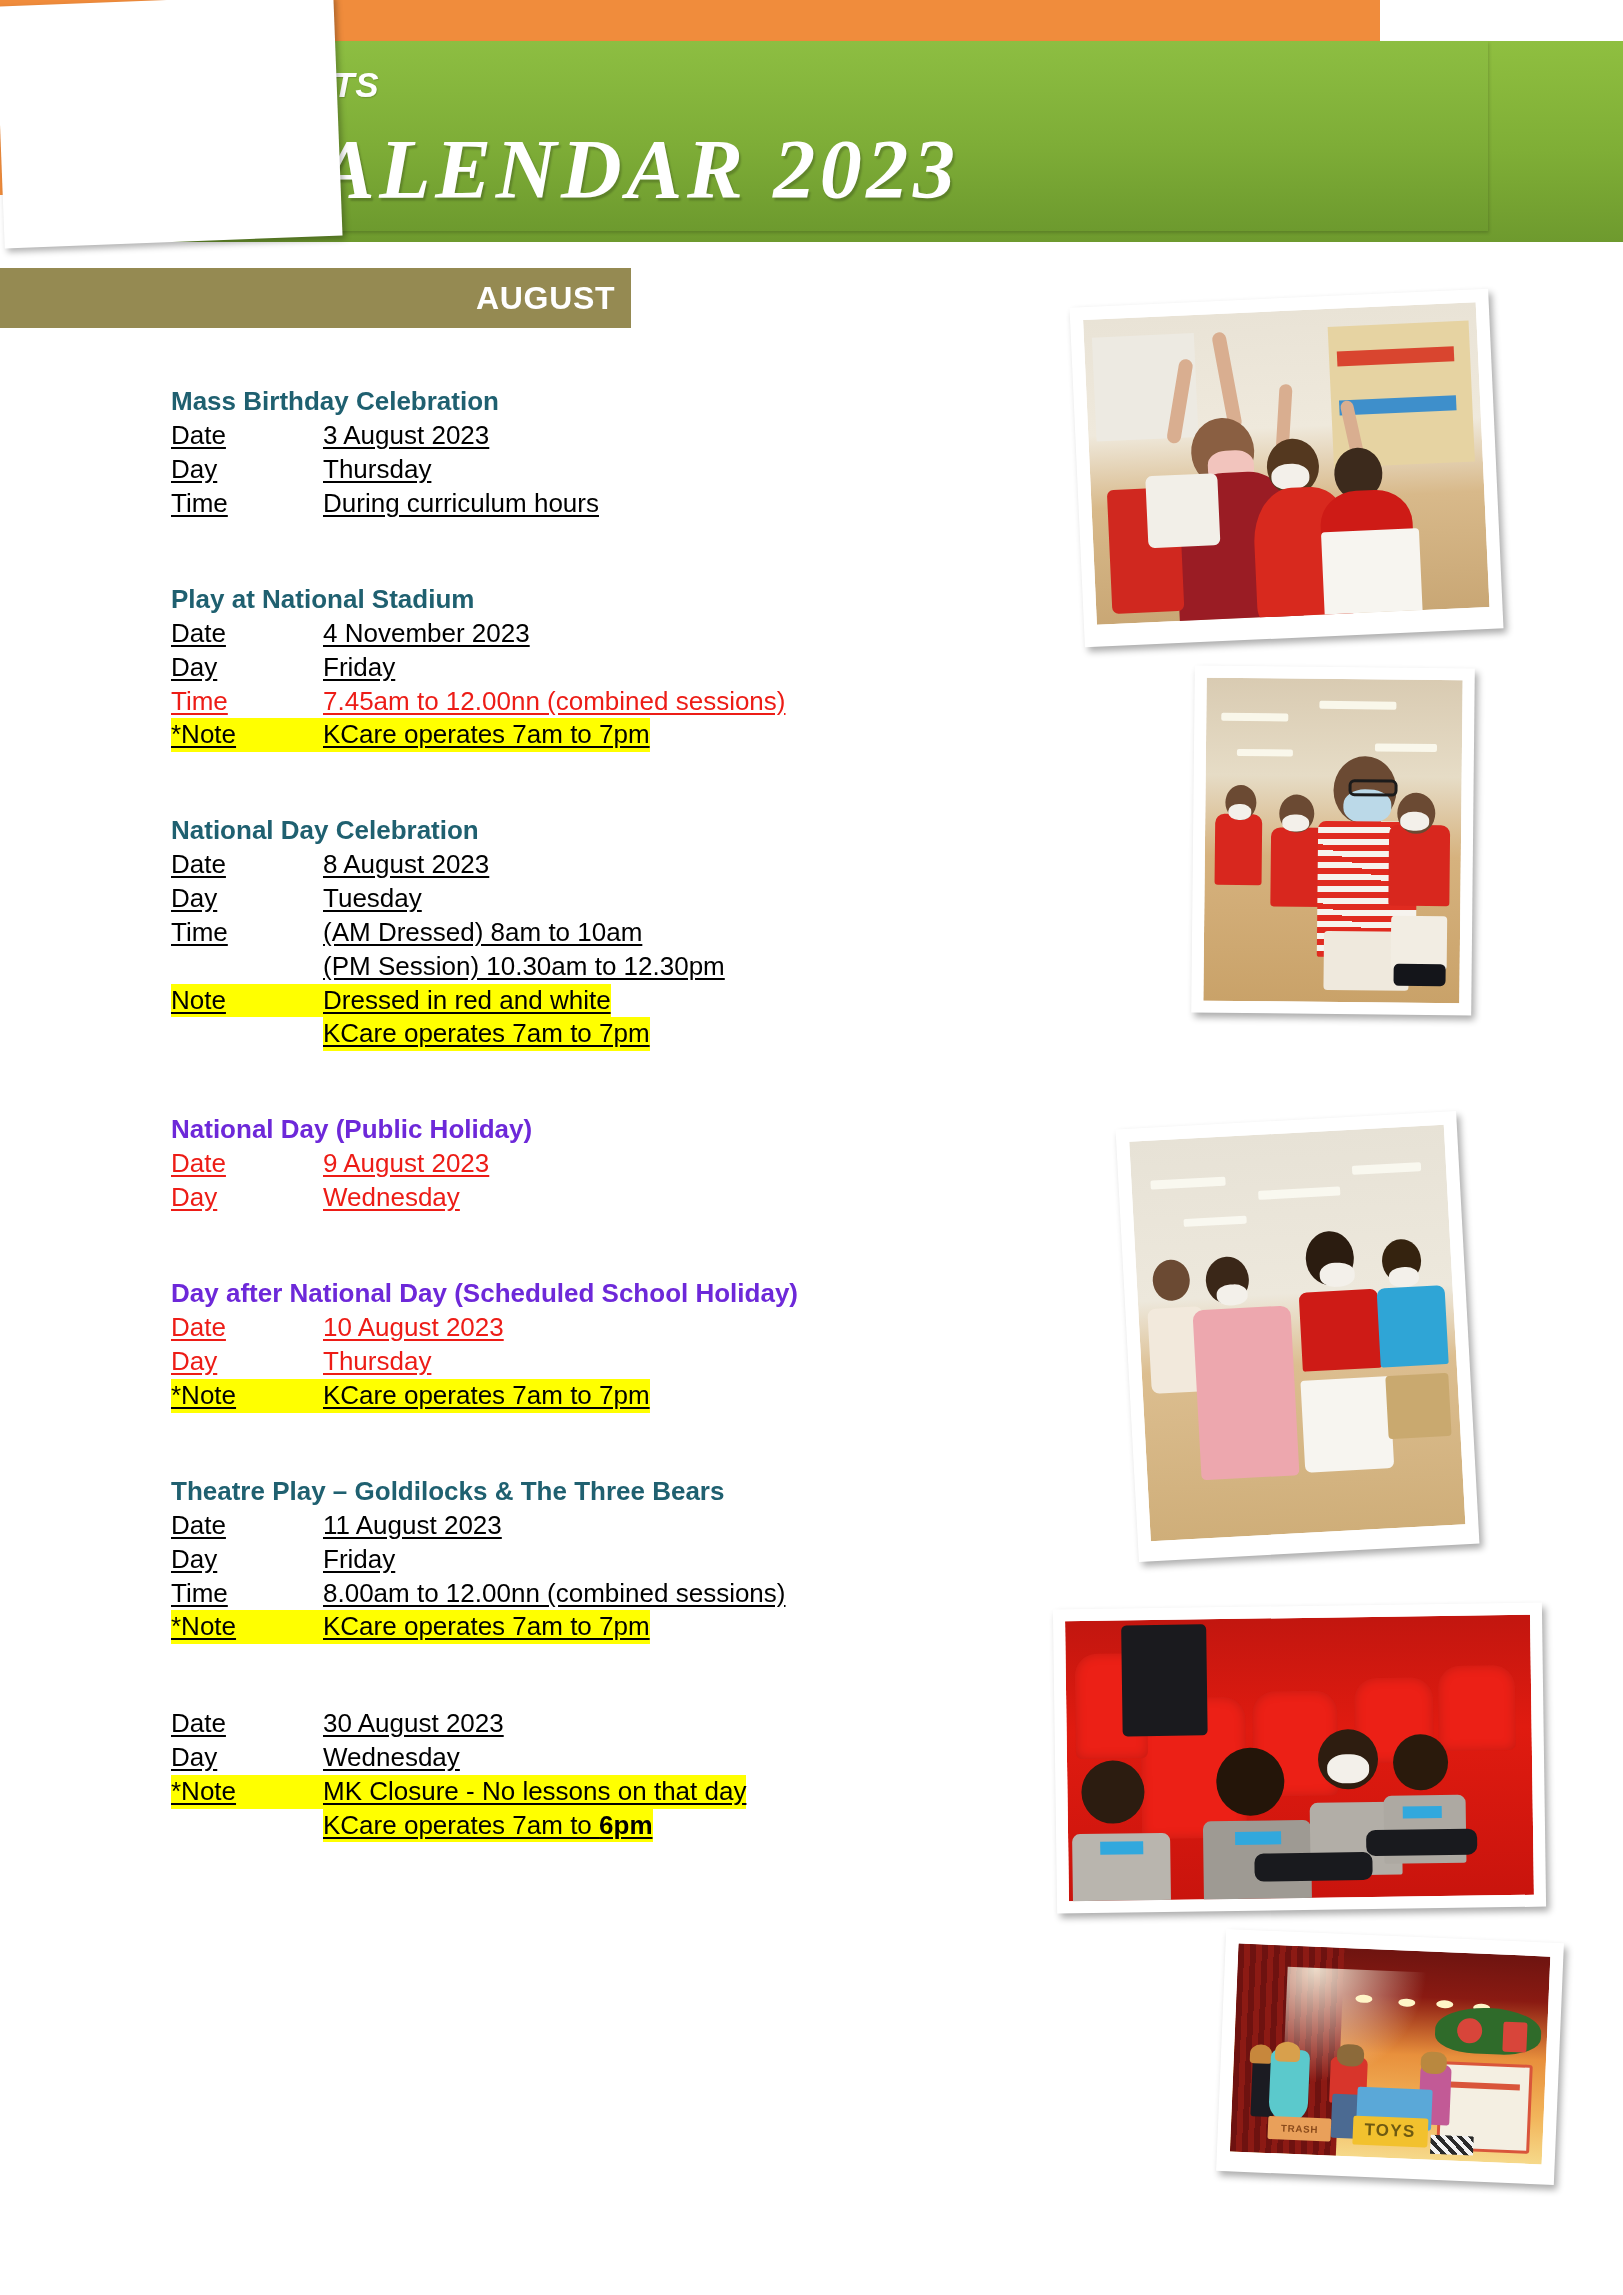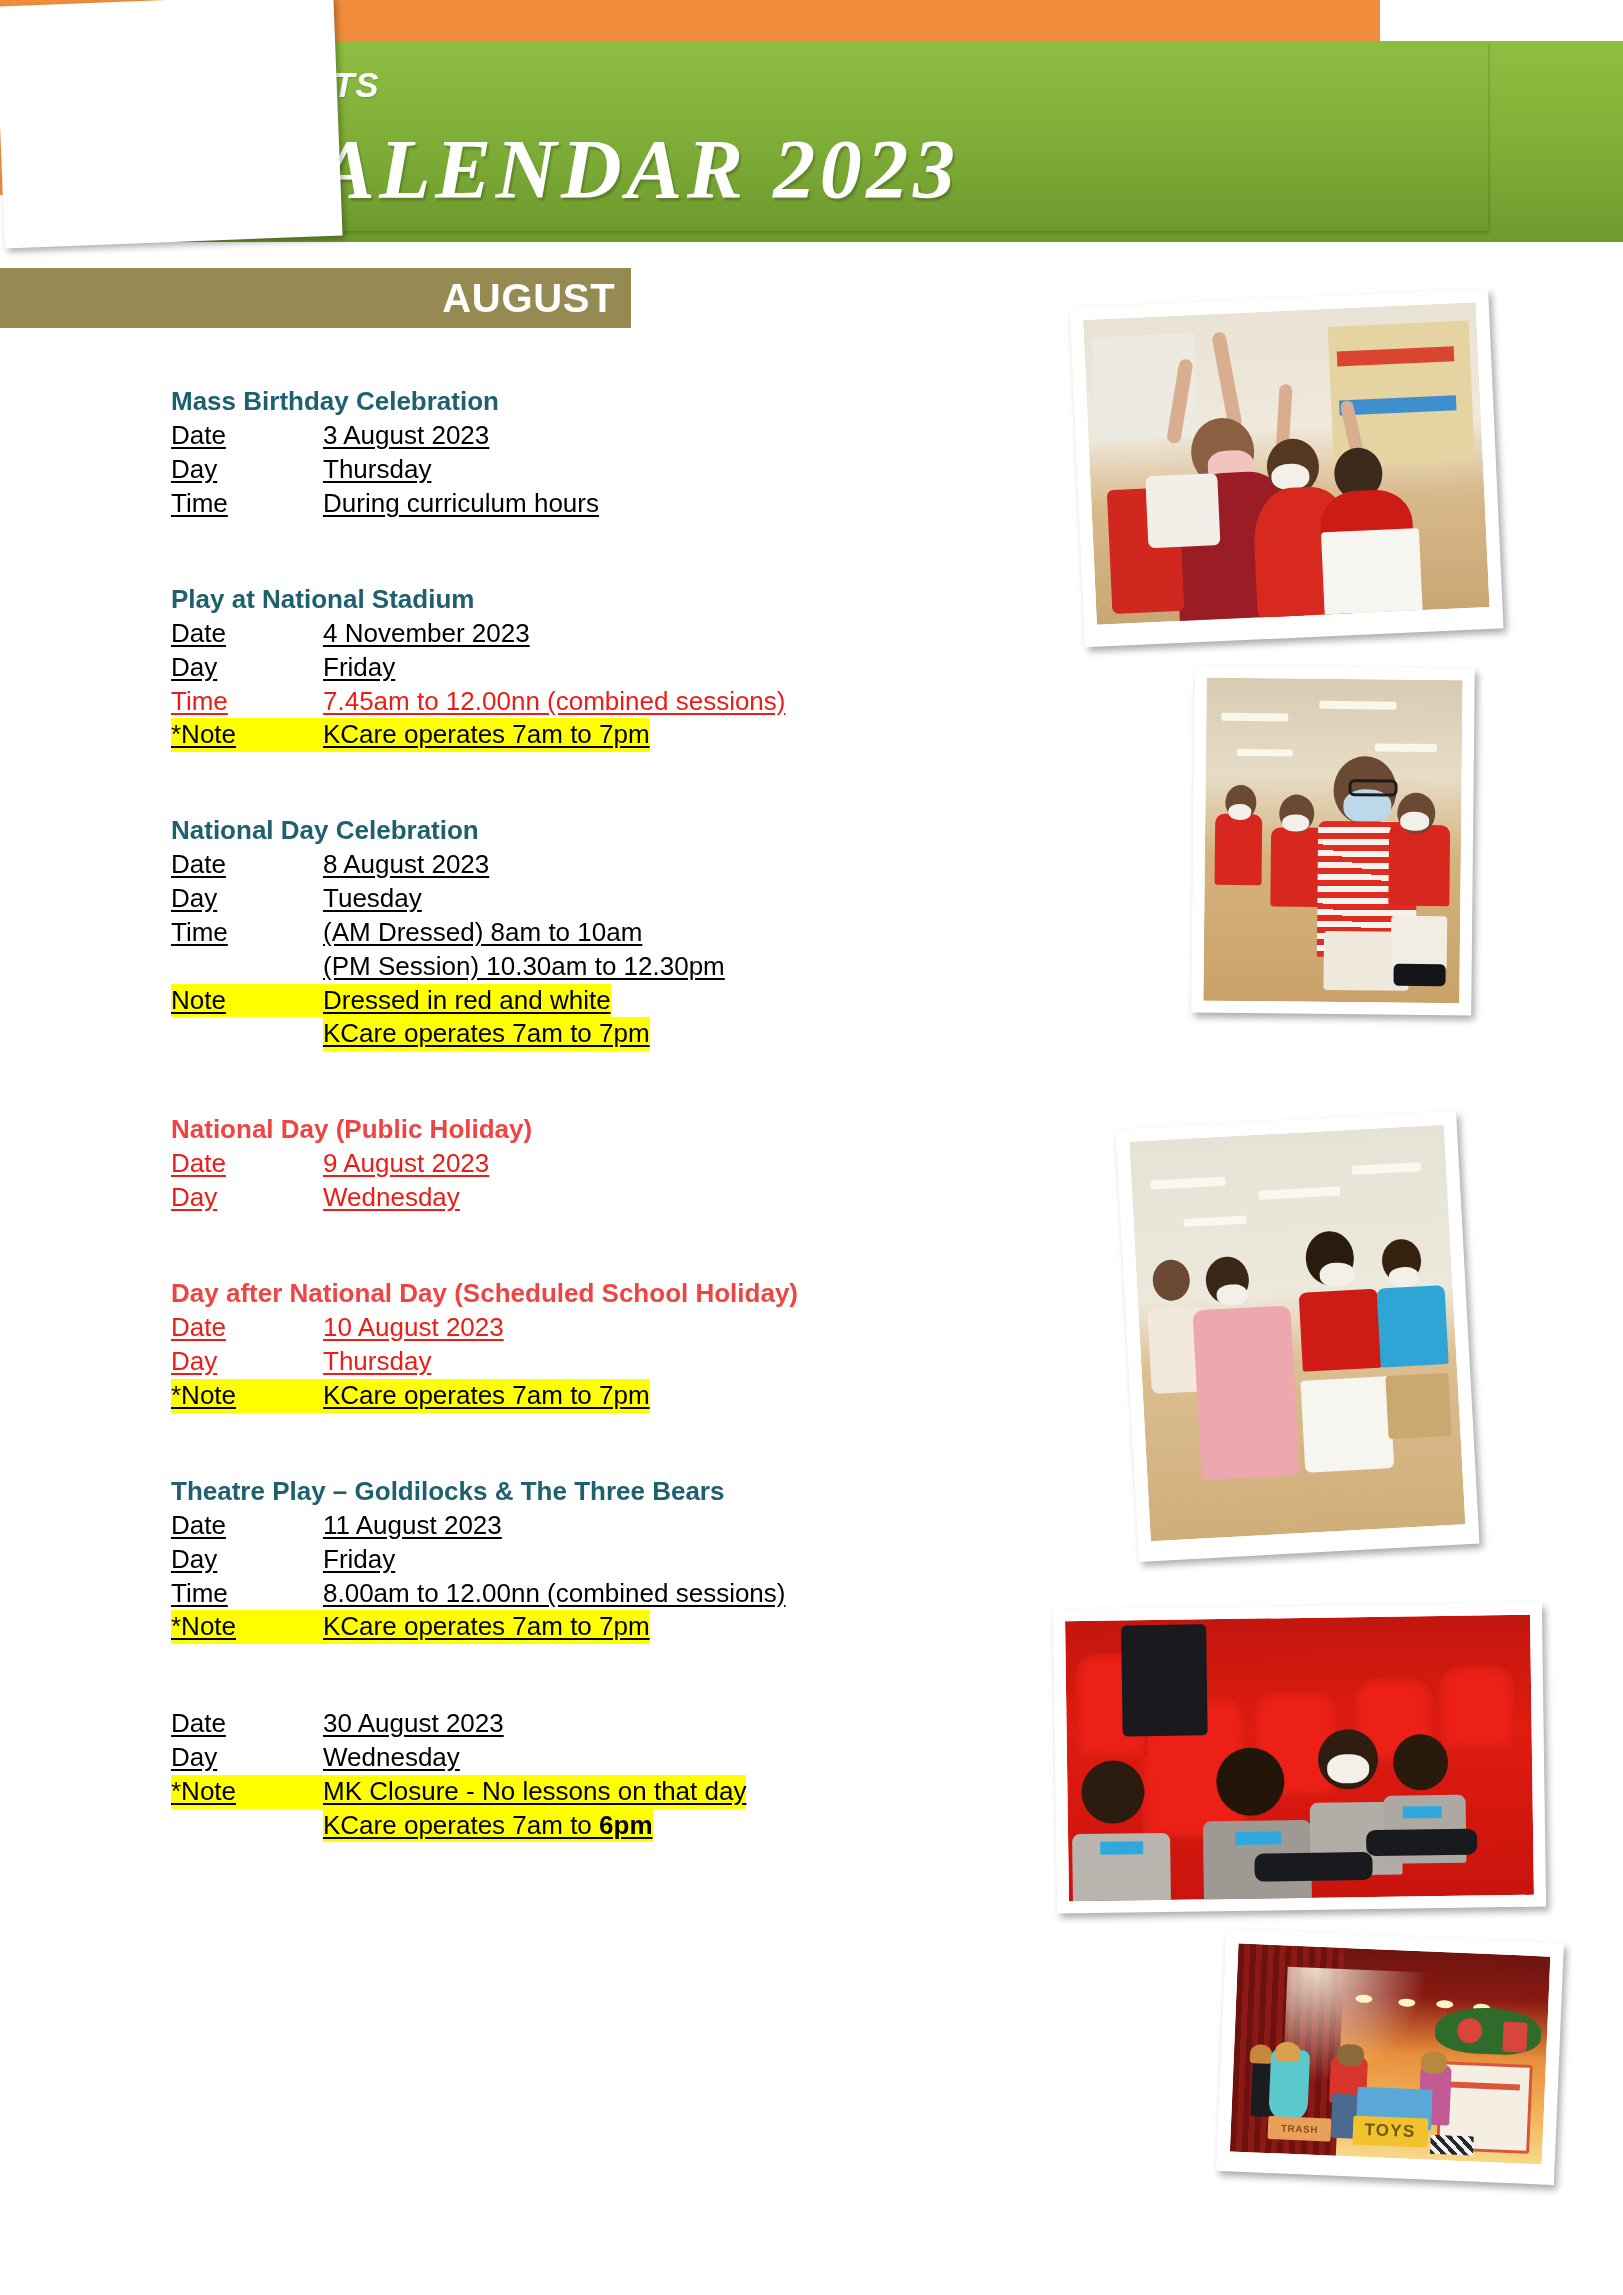--- a/index.html
+++ b/index.html
@@ -109,21 +109,21 @@
     height: 60px;
     background: #958A52;
   }
   .month-label {
     position: absolute;
     right: 15.7px;
     top: 50%;
     transform: translateY(-50%);
     color: #ffffff;
     font-weight: bold;
-    font-size: 40px;
+    font-size: 32px;
     letter-spacing: 0.7px;
     font-family: "Liberation Sans", sans-serif;
   }
 
   
   .events-col {
     position: absolute;
     left: 171px;
     top: 386px;
     width: 929px;
@@ -132,21 +132,21 @@
     margin-bottom: 63px;
   }
   .event-title {
     font-weight: bold;
     font-size: 26px;
     line-height: 1.18;
     color: #1F6070;
     margin-bottom: 2.6px;
     white-space: nowrap;
   }
-  .event-title.red { color: #ef4444; margin-top: 24px; }
+  .event-title.red { color: #6d28d9; margin-top: 24px; }
 
   .row {
     display: flex;
     align-items: baseline;
     line-height: 1.30;
     font-size: 26px;
     color: #000000;
     white-space: nowrap;
   }
   .row .lbl {

